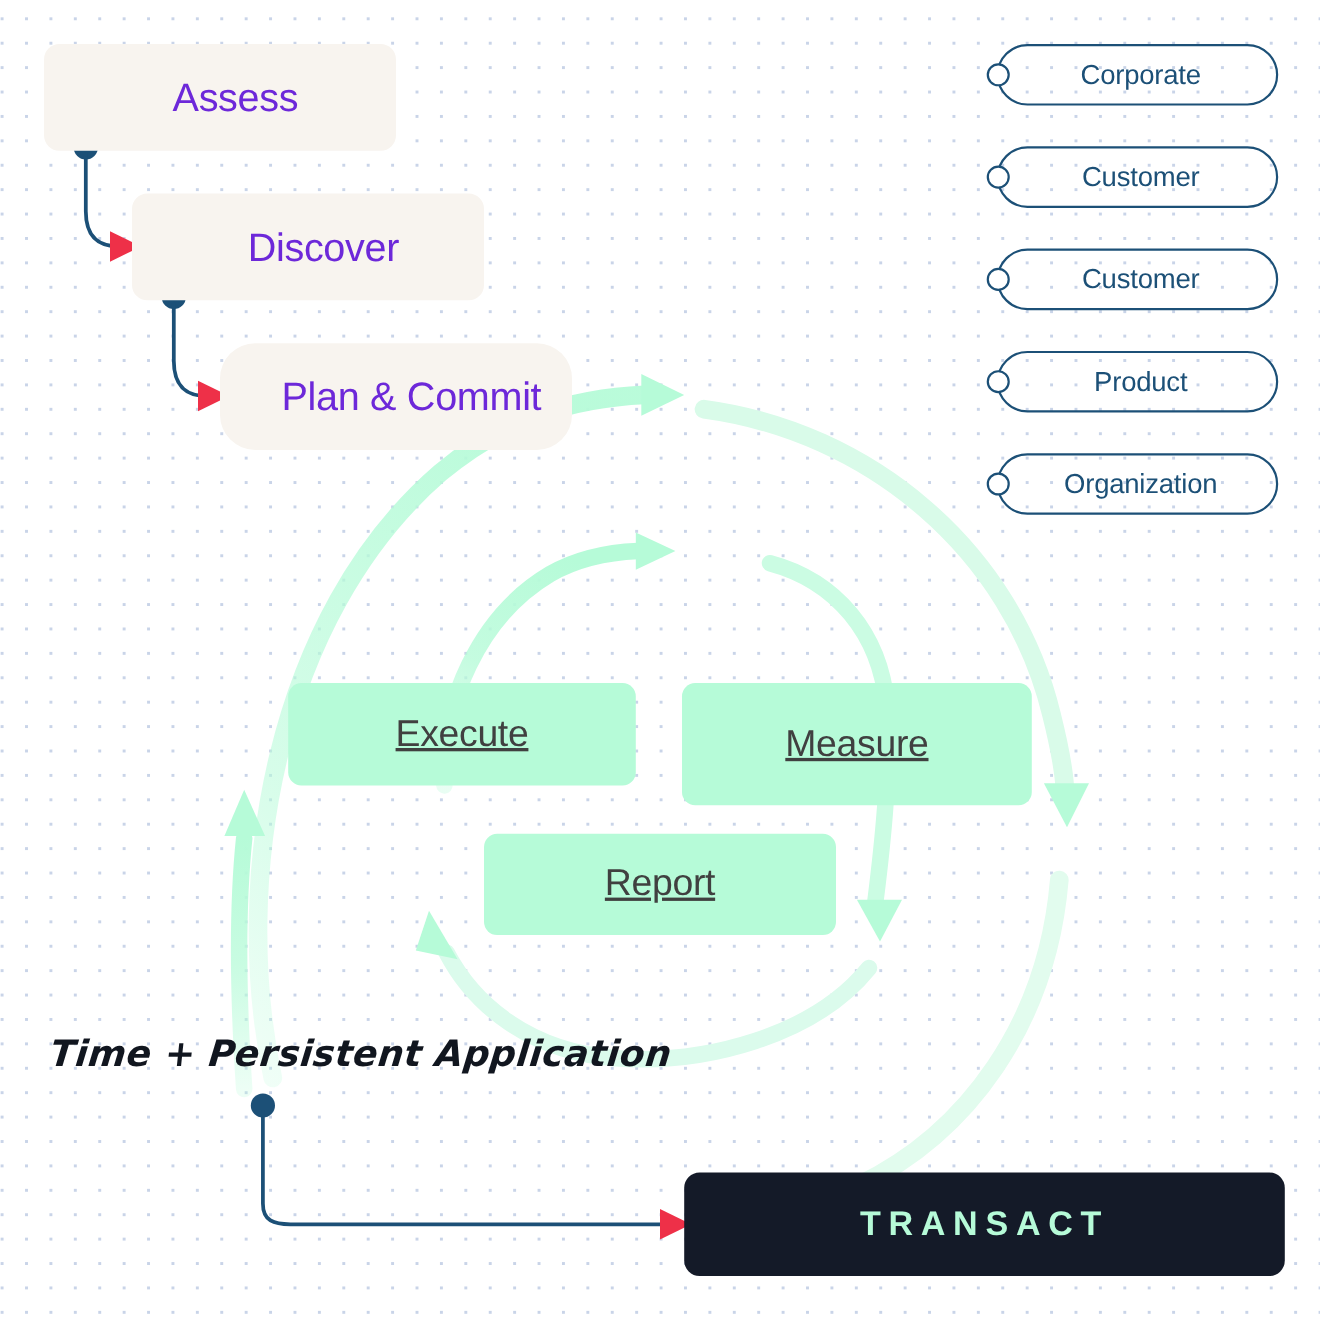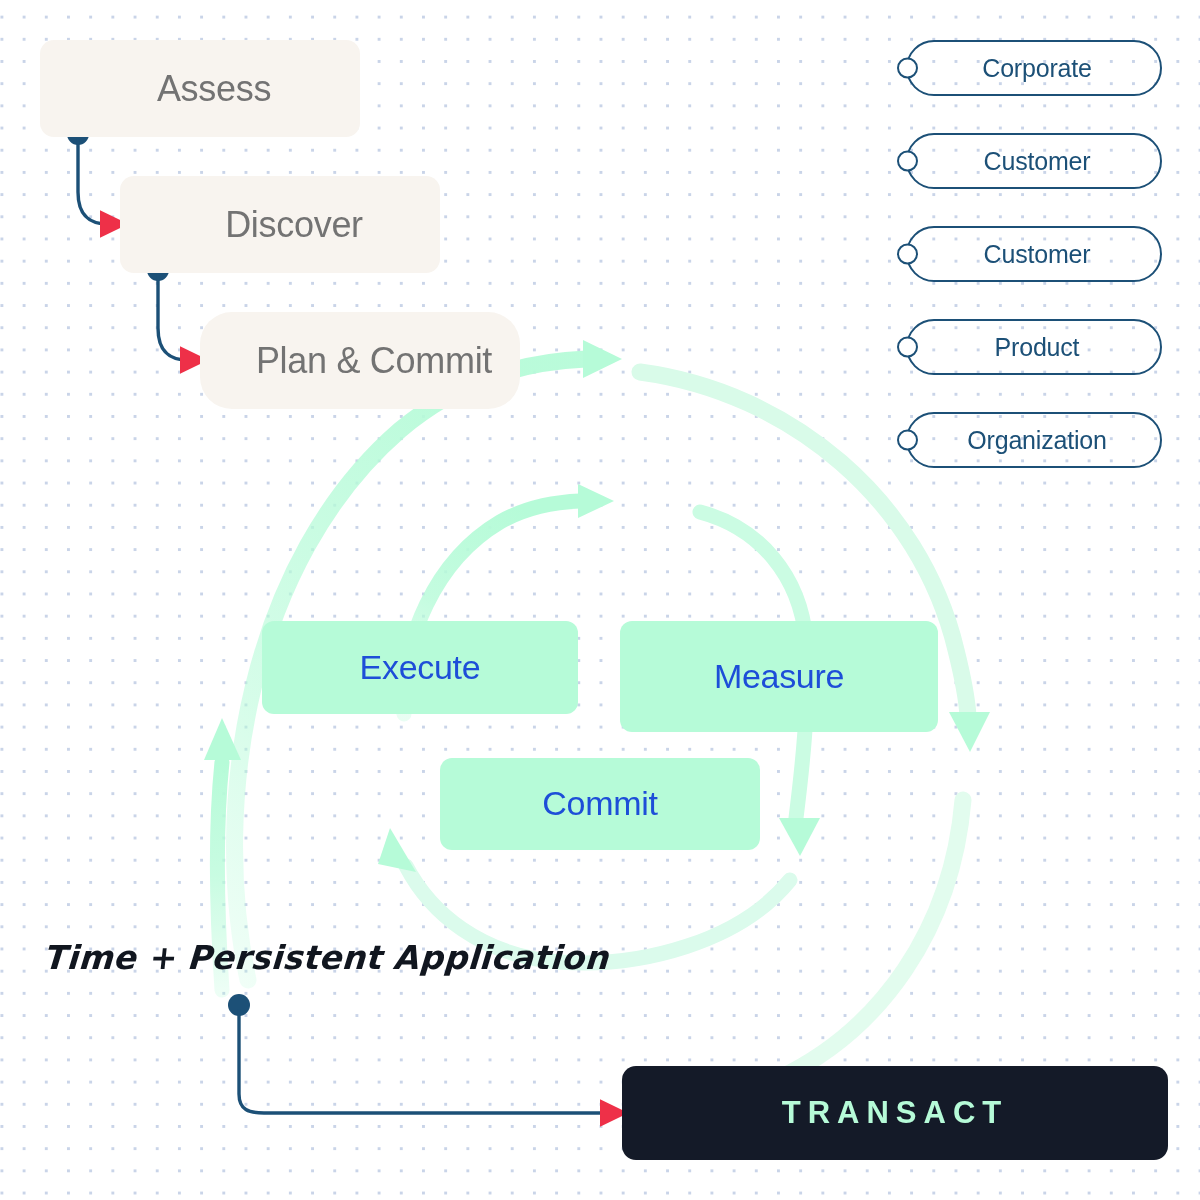--- a/index.html
+++ b/index.html
@@ -33,33 +33,34 @@
     box-sizing: border-box;
     display: flex;
     align-items: center;
     justify-content: center;
     border-radius: 14px;
     line-height: 1.1;
     white-space: nowrap;
   }
   .node-stage {
     background: #f8f4ef;
-    color: #737373;
+    color: #6d28d9;
     font-size: 36px;
     font-weight: 400;
     letter-spacing: -0.3px;
     padding-left: 28px;
   }
   .node-cycle {
     background: #b6fbd8;
-    color: #1d4ed8;
+    color: #404040;
     font-size: 34px;
     font-weight: 400;
     letter-spacing: -0.3px;
     border-radius: 12px;
+    text-decoration: underline;
   }
   .node-transact {
     background: #141a28;
     color: #b6fbd8;
     font-size: 31px;
     font-weight: 700;
     letter-spacing: 7px;
     border-radius: 14px;
   }
 
@@ -196,21 +197,21 @@
     <span>Plan &amp; Commit</span>
   </div>
 
   <div class="node node-cycle" style="left:262px; top:621px; width:316px; height:93px;">
     <span>Execute</span>
   </div>
   <div class="node node-cycle" style="left:620px; top:621px; width:318px; height:111px;">
     <span>Measure</span>
   </div>
   <div class="node node-cycle" style="left:440px; top:758px; width:320px; height:92px;">
-    <span>Commit</span>
+    <span>Report</span>
   </div>
 
   <div class="node node-transact" style="left:622px; top:1066px; width:546px; height:94px;">
     <span>TRANSACT</span>
   </div>
 
   <div id="handnote">Time + Persistent Application</div>
 
   <div id="legend">
     <div class="pill">

